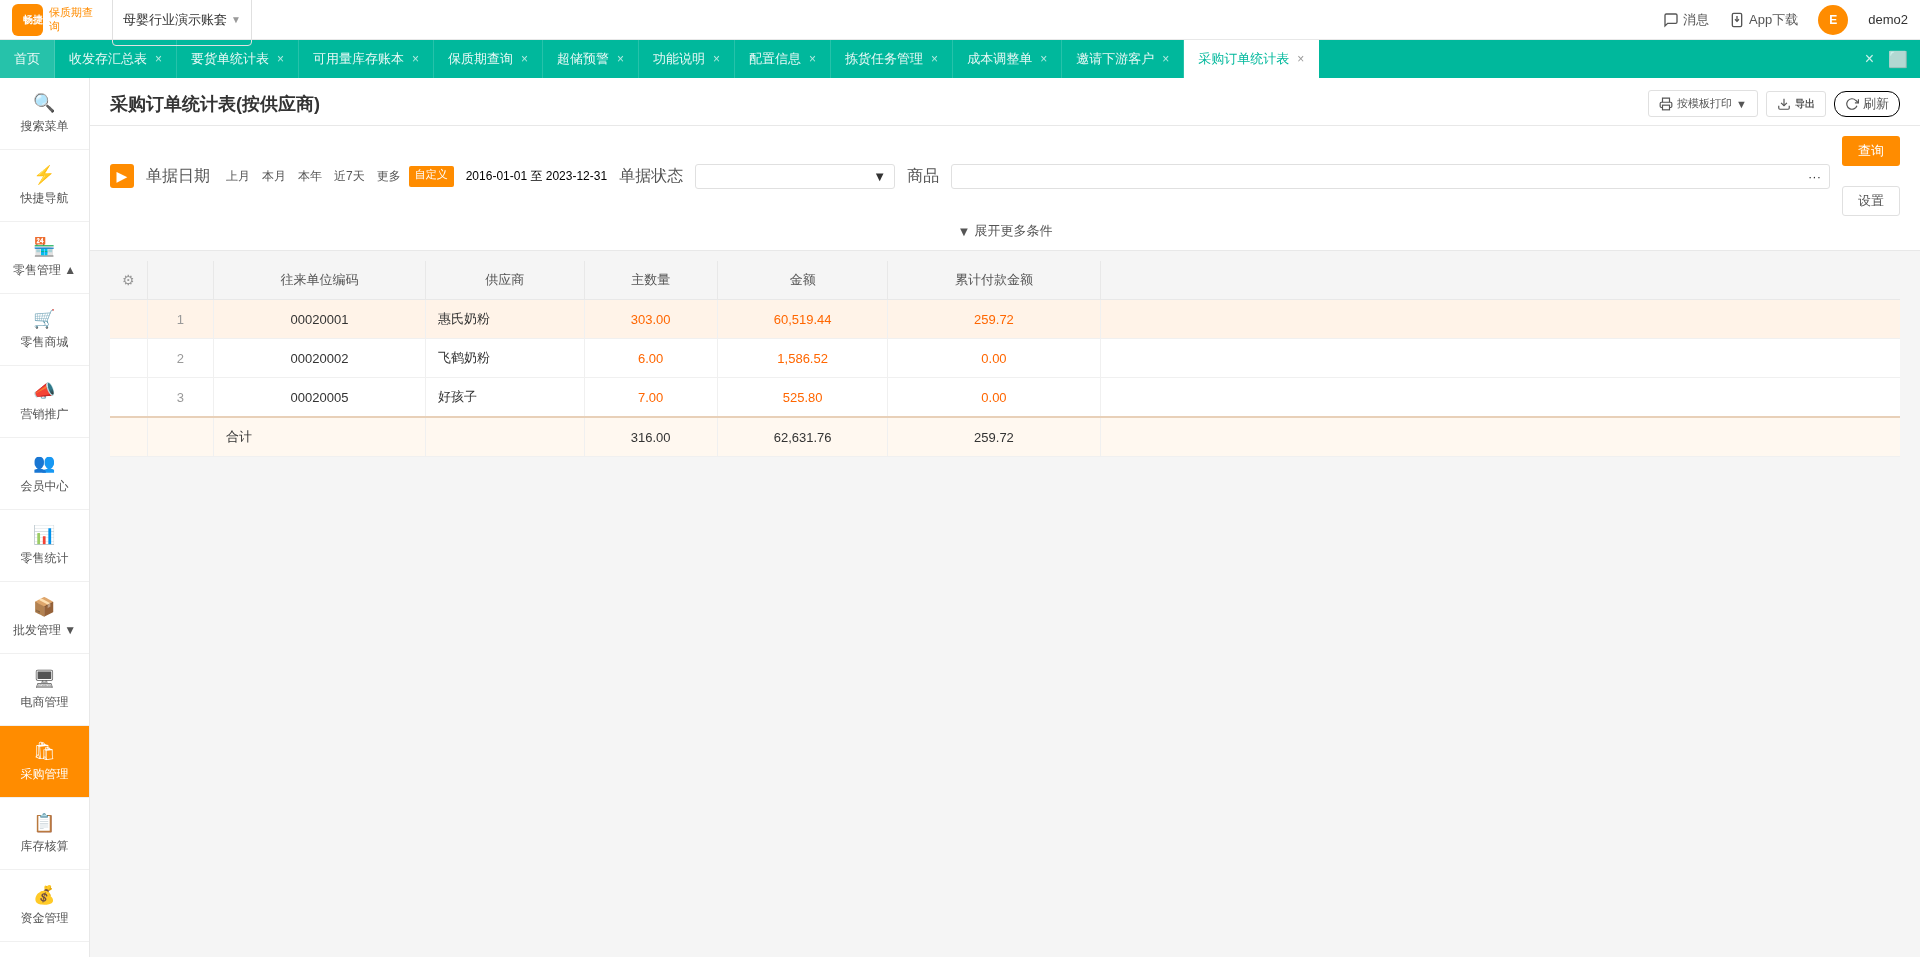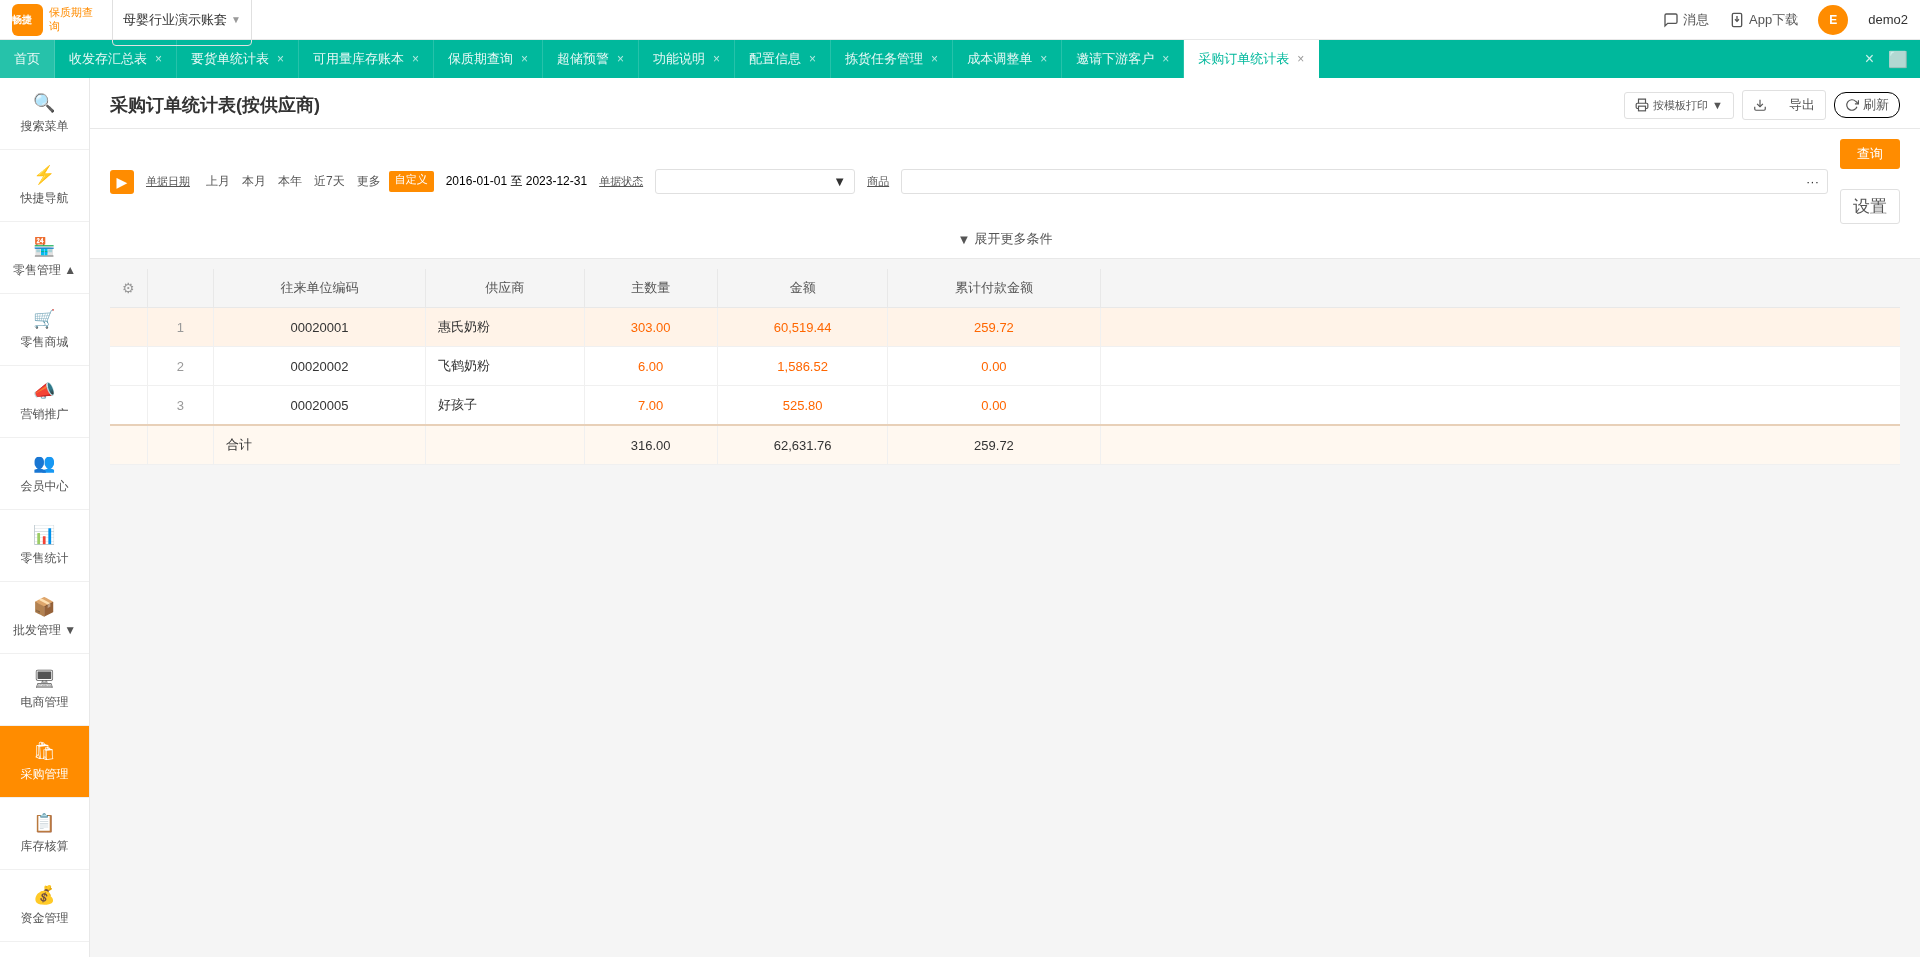--- a/index.html
+++ b/index.html
@@ -1,21 +1,21 @@
 <!DOCTYPE html>
 <html><head>
   <meta charset="utf-8">
   <style>
     * { margin: 0; padding: 0; box-sizing: border-box; }
     body { font-family: 'Microsoft YaHei', Arial, sans-serif; font-size: 13px; background: #f5f5f5; color: #333; width: 1920px; min-height: 957px; overflow-x: hidden; }
 
     
     .top-bar { height: 40px; background: #fff; display: flex; align-items: center; padding: 0 12px; border-bottom: 1px solid #e8e8e8; position: relative; }
     .logo-area { display: flex; align-items: center; gap: 6px; width: 90px; }
-    .logo-icon { width: 32px; height: 32px; background: #ff8c00; border-radius: 6px; display: flex; align-items: center; justify-content: flex-start; color: #fff; font-size: 10px; font-weight: bold; }
+    .logo-icon { width: 32px; height: 32px; background: #ff8c00; border-radius: 6px; display: flex; align-items: center; justify-content: flex-end; color: #fff; font-size: 10px; font-weight: bold; }
     .logo-text { font-size: 11px; color: #ff8c00; line-height: 1.2; }
     .workspace-selector { display: flex; align-items: center; gap: 4px; font-size: 13px; color: #333; cursor: pointer; border: 1px solid #e0e0e0; border-radius: 4px; padding: 16px 10px; margin-left: 10px; }
     .workspace-selector .arrow { font-size: 10px; color: #999; }
     .top-bar-right { margin-left: auto; display: flex; align-items: center; gap: 20px; }
     .top-bar-action { display: flex; align-items: center; gap: 4px; color: #555; cursor: pointer; font-size: 13px; }
     .top-bar-action svg { width: 16px; height: 16px; }
     .user-avatar { width: 30px; height: 30px; border-radius: 50%; background: #ff8c00; display: flex; align-items: center; justify-content: center; color: #fff; font-size: 12px; font-weight: bold; }
 
     
     .nav-tabs { height: 38px; background: #00b89c; display: flex; align-items: stretch; padding: 0; overflow: hidden; }
@@ -39,35 +39,35 @@
     .sidebar-item-with-arrow { display: flex; align-items: center; justify-content: center; gap: 2px; }
 
     
     .content-area { flex: 1; display: flex; flex-direction: column; overflow: hidden; }
 
     
     .page-header { background: #fff; padding: 12px 20px 8px; border-bottom: 1px solid #e8e8e8; display: flex; align-items: center; justify-content: space-between; }
     .page-title { font-size: 18px; font-weight: 600; color: #333; }
     .page-header-actions { display: flex; align-items: center; gap: 8px; }
     .btn-print { display: flex; align-items: center; gap: 4px; border: 1px solid #e0e0e0; background: #fff; color: #555; padding: 5px 10px; border-radius: 3px; cursor: pointer; font-size: 11px; }
-    .btn-export { display: flex; align-items: center; gap: 22px; border: 1px solid #e0e0e0; background: #fff; color: #555; padding: 5px 10px; border-radius: 3px; cursor: pointer; font-size: 13px; }
+    .btn-export { display: flex; align-items: center; gap: 4px; border: 1px solid #e0e0e0; background: #fff; color: #555; padding: 5px 10px; border-radius: 3px; cursor: pointer; font-size: 10px; font-weight: bold; }
     .btn-refresh { display: flex; align-items: center; gap: 4px; border: 1px solid #000000; background: #fff; color: #555; padding: 3px 10px; border-radius: 12px; cursor: pointer; font-size: 13px; }
 
     
     .filter-bar { background: #fff; padding: 10px 20px; border-bottom: 1px solid #e8e8e8; }
     .filter-row { display: flex; align-items: center; gap: 12px; flex-wrap: nowrap; }
     .filter-toggle-btn { width: 24px; height: 24px; background: #ff8c00; color: #fff; border: none; border-radius: 3px; cursor: pointer; display: flex; align-items: center; justify-content: center; font-size: 14px; flex-shrink: 0; }
-    .filter-label { font-size: 11px; color: #555; white-space: nowrap; text-decoration: underline; }
+    .filter-label { font-size: 16px; color: #555; white-space: nowrap; }
     .filter-date-shortcuts { display: flex; gap: 4px; }
     .filter-shortcut { font-size: 12px; color: #555; cursor: pointer; padding: 2px 4px; }
     .filter-date-badge { background: #ff8c00; color: #fff; font-size: 11px; padding: 1px 6px; border-radius: 2px; }
     .filter-date-range { font-size: 12px; color: #000000; }
     .filter-select { border: 1px solid #e0e0e0; border-radius: 3px; padding: 4px 8px; font-size: 13px; color: #333; background: #fff; min-width: 160px; cursor: pointer; display: flex; align-items: center; justify-content: space-between; }
     .btn-query { background: #ff8c00; color: #fff; border: none; border-radius: 3px; padding: 6px 16px; cursor: pointer; font-size: 13px; font-weight: 500; }
-    .btn-settings { background: #fff; color: #555; border: 1px solid #e0e0e0; border-radius: 3px; padding: 5px 12px; cursor: pointer; font-size: 17px; }
+    .btn-settings { background: #fff; color: #555; border: 1px solid #e0e0e0; border-radius: 3px; padding: 5px 12px; cursor: pointer; font-size: 13px; }
     .filter-expand-row { display: flex; align-items: center; justify-content: center; padding: 6px 0 0; }
     .expand-btn { display: flex; align-items: center; gap: 4px; color: #555; font-size: 13px; cursor: pointer; background: none; border: none; }
 
     
     .table-container { flex: 1; overflow-y: auto; padding: 0 20px 20px; background: #f5f5f5; }
     .data-table { width: 100%; border-collapse: collapse; background: #fff; margin-top: 10px; }
     .data-table thead tr { background: #f5f5f5; }
     .data-table th { padding: 10px 12px; text-align: center; font-size: 13px; color: #555; font-weight: 500; border-bottom: 1px solid #e8e8e8; border-right: 1px solid #e8e8e8; white-space: nowrap; }
     .data-table th:last-child { border-right: none; }
     .data-table td { padding: 10px 12px; text-align: center; font-size: 13px; border-bottom: 1px solid #f0f0f0; border-right: 1px solid #f0f0f0; }

